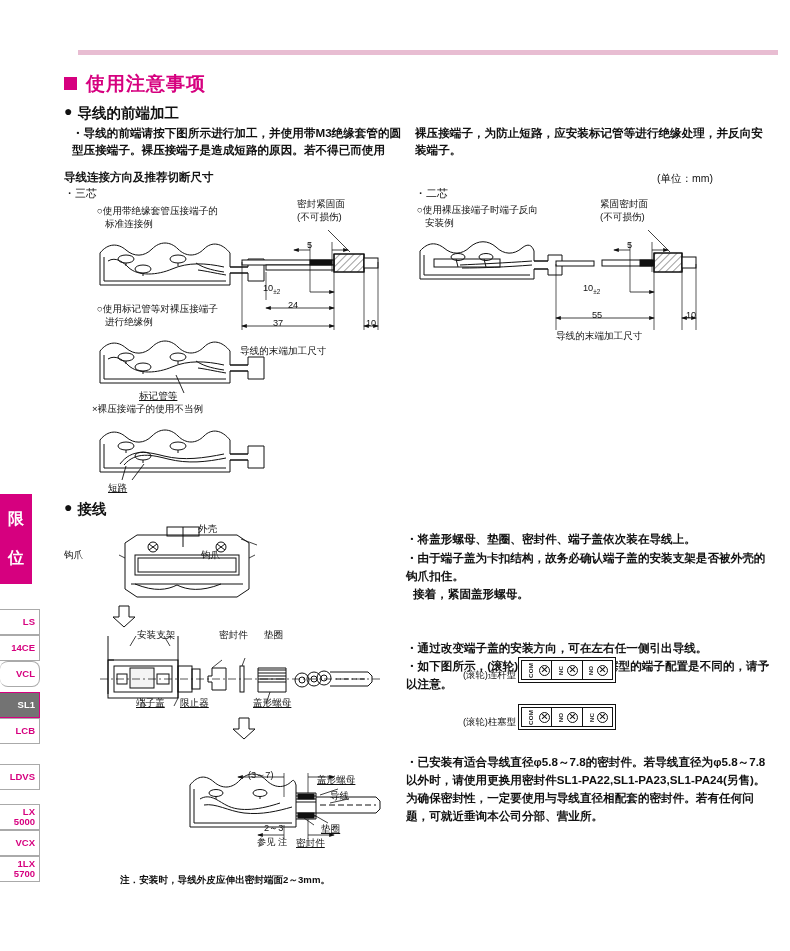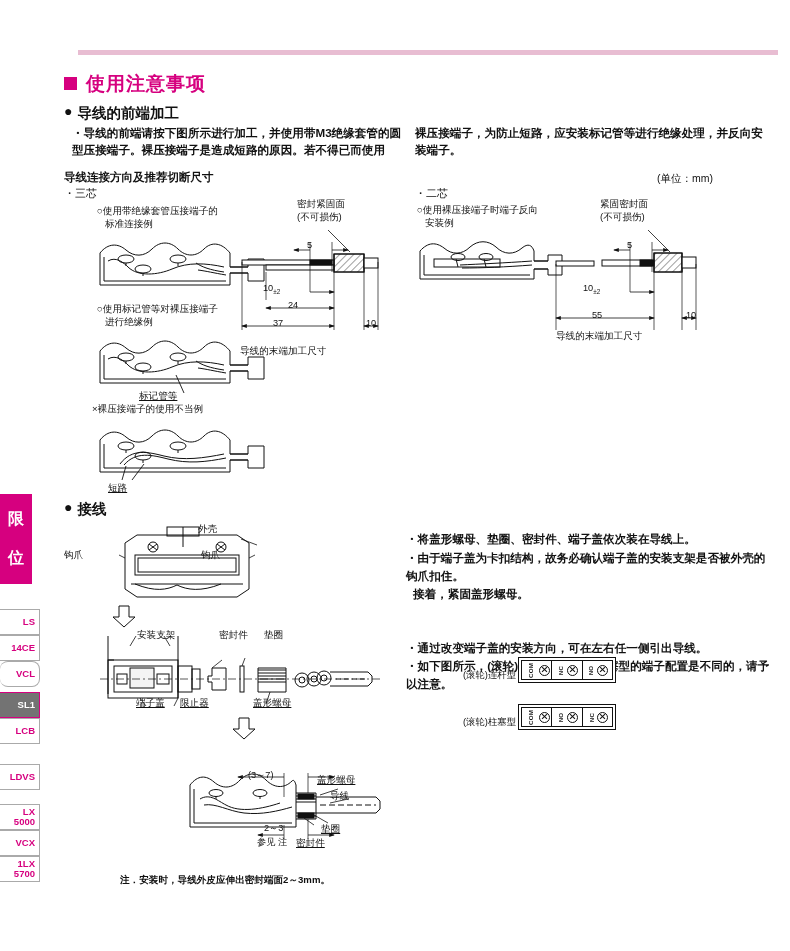--- a/index.html
+++ b/index.html
@@ -408,20 +408,23 @@
           <span class="rot">NO</span>
           <span class="scr"></span>
         </div>
       <div class="term-cell">
           <span class="rot">NC</span>
           <span class="scr"></span>
         </div>
     </div>
   </div>
 
+  <div class="para" style="left:406px;top:753px;width:370px;font-size:11.6px;line-height:1.55;">
+    <span>・已安装有适合导线直径φ5.8～7.8的密封件。若导线直径为φ5.8～7.8以外时，请使用更换用密封件</span><span style="font-weight:bold;">SL1-PA22,SL1-PA23,SL1-PA24</span><span>(另售)。为确保密封性，一定要使用与导线直径相配套的密封件。若有任何问题，可就近垂询本公司分部、营业所。</span>
+  </div>
 
   <div class="side-main">
     <span>限</span>
     <span>位</span>
   </div>
 
   <div class="side-tab" style="top:609px;">
       <span>LS</span>
     </div>
   <div class="side-tab" style="top:635px;">

